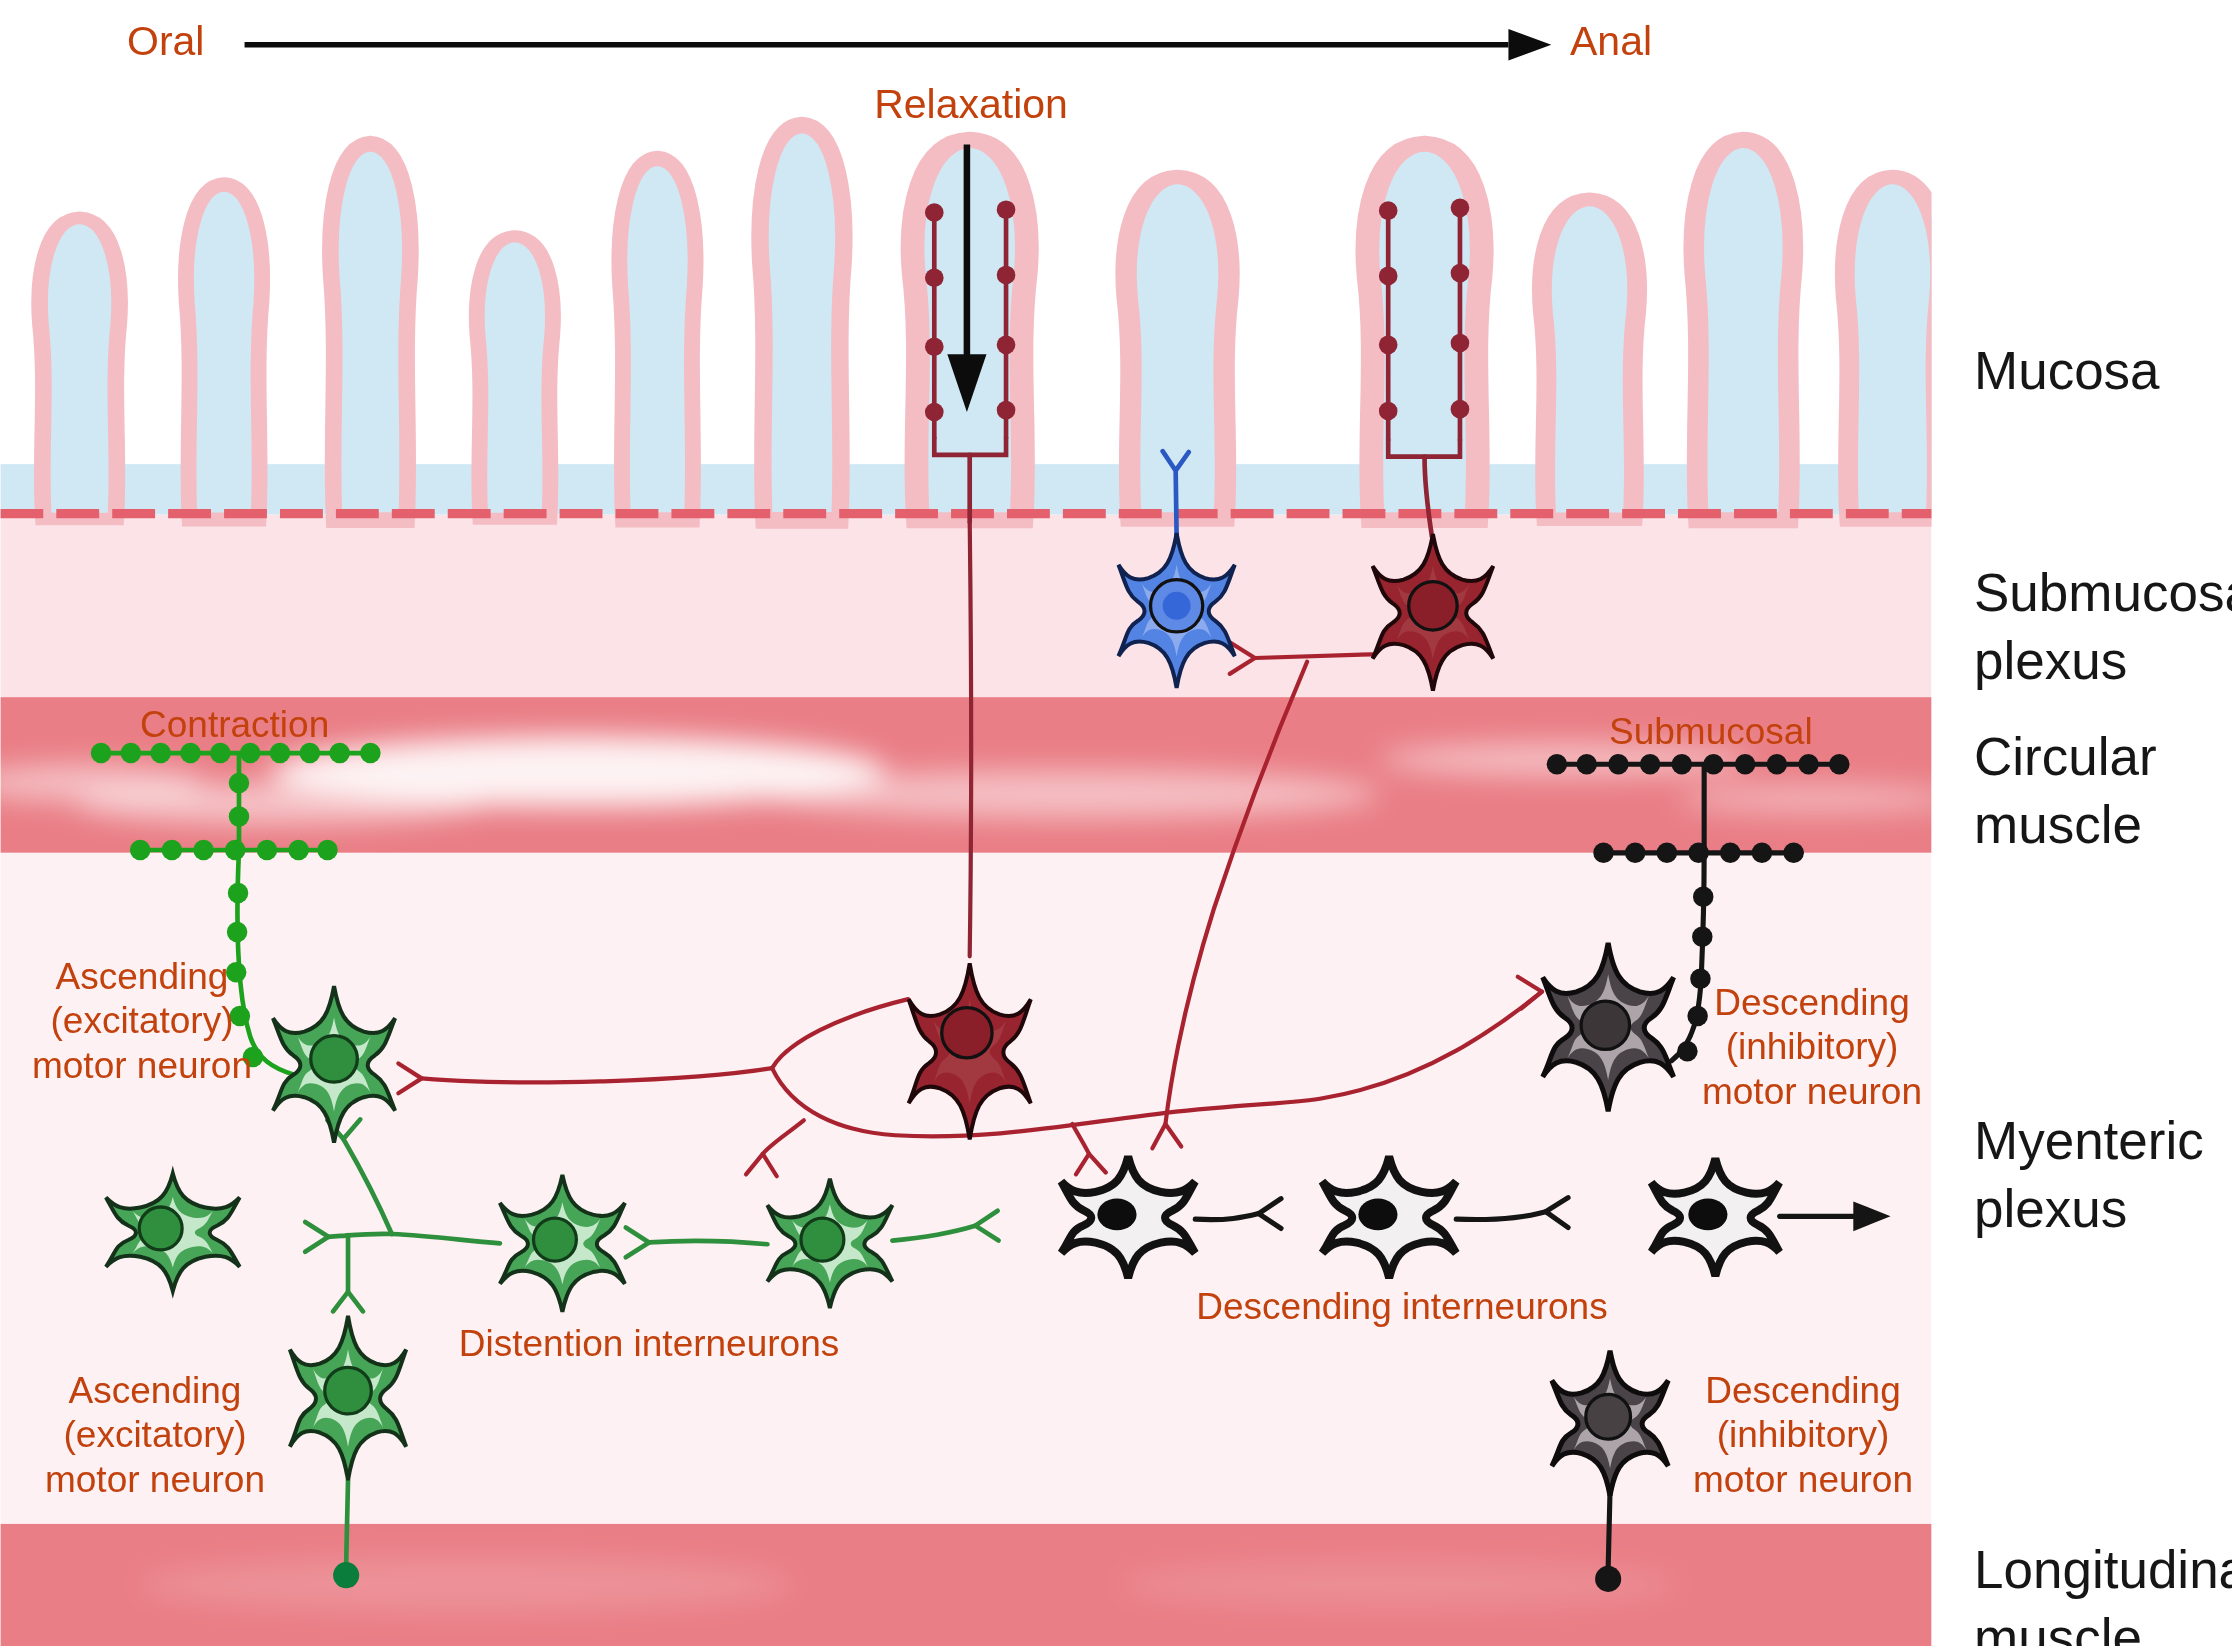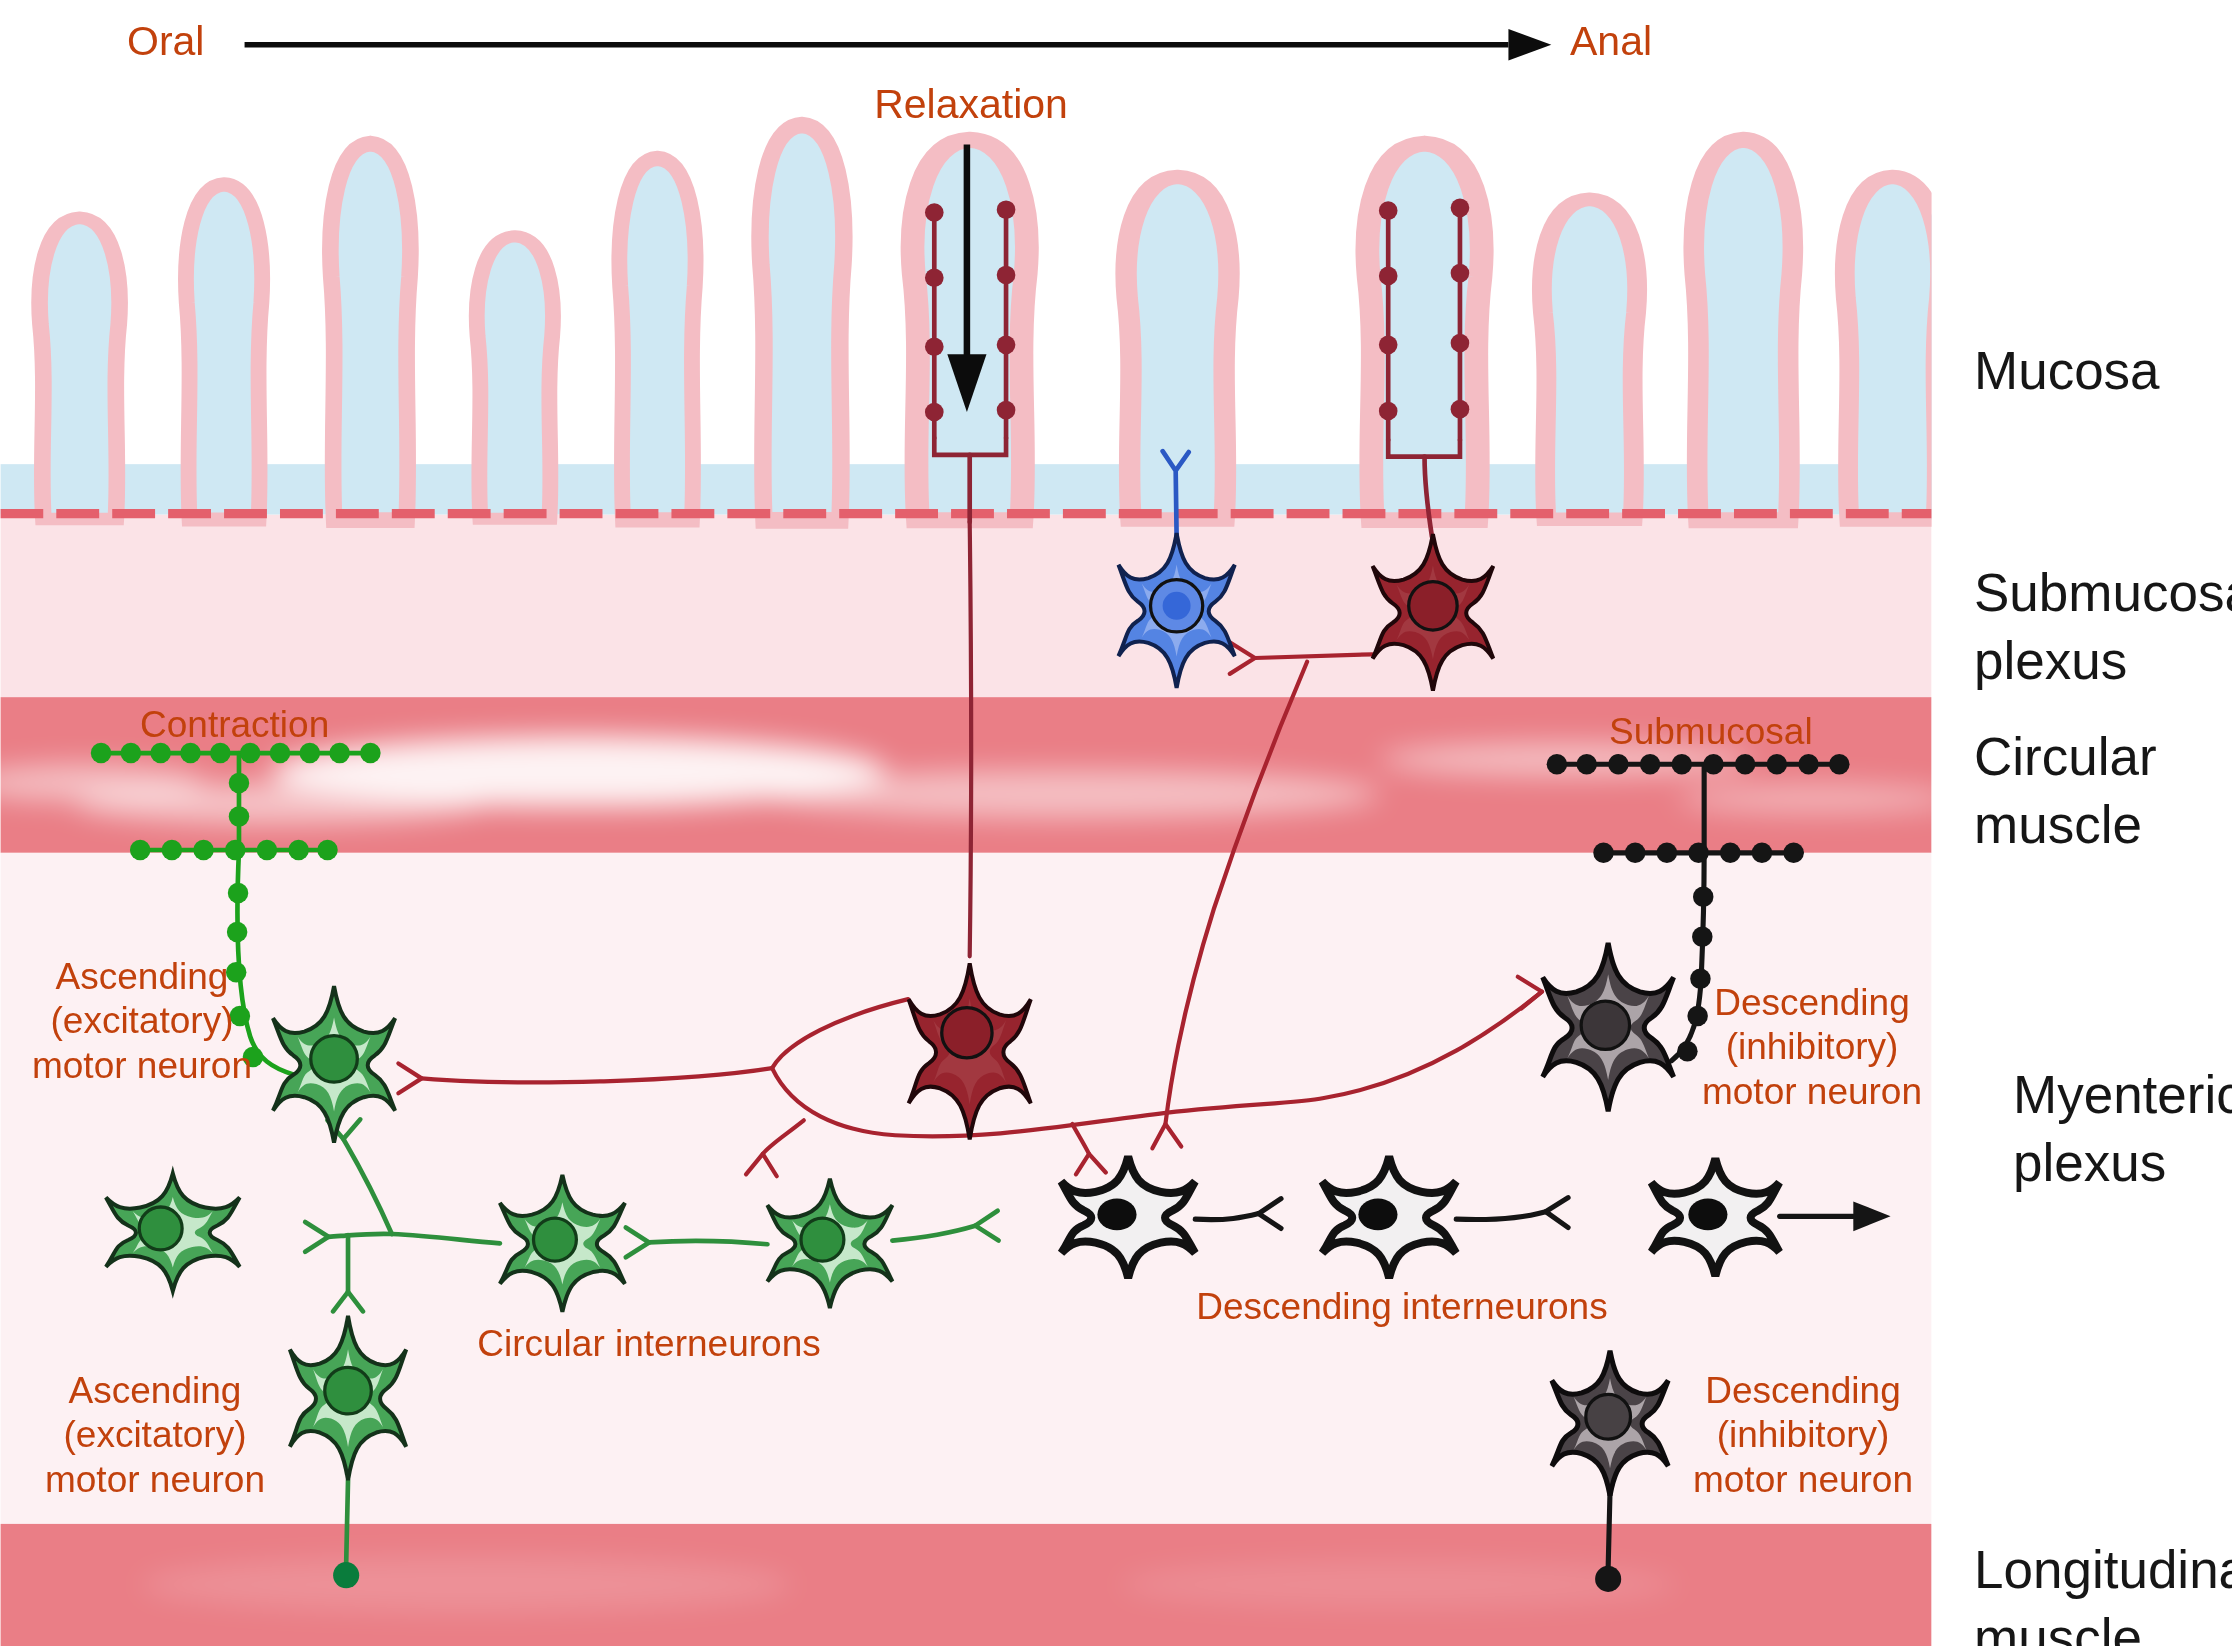--- a/index.html
+++ b/index.html
@@ -295,25 +295,25 @@
 
 <div class="lbl big" style="left:127px;top:17px;">Oral</div>
 <div class="lbl big" style="left:1570px;top:17px;">Anal</div>
 <div class="lbl big center" style="left:971px;top:80px;">Relaxation</div>
 
 <div class="lbl" style="left:140px;top:703px;">Contraction</div>
 <div class="lbl" style="left:1609px;top:710px;">Submucosal</div>
 
 <div class="lbl center w270" style="left:142px;top:955px;">Ascending (excitatory) motor neuron</div>
 <div class="lbl center w270" style="left:155px;top:1369px;">Ascending (excitatory) motor neuron</div>
-<div class="lbl center" style="left:649px;top:1322px;white-space:nowrap;">Circular interneurons</div>
+<div class="lbl center" style="left:649px;top:1322px;white-space:nowrap;">Distention interneurons</div>
 <div class="lbl center" style="left:1402px;top:1285px;white-space:nowrap;">Descending interneurons</div>
 <div class="lbl center w270" style="left:1812px;top:981px;">Descending (inhibitory) motor neuron</div>
 <div class="lbl center w270" style="left:1803px;top:1369px;">Descending (inhibitory) motor neuron</div>
 
 <div class="layer-lbl" style="top:337px;">Mucosa</div>
 <div class="layer-lbl w300" style="top:559px;">Submucosal plexus</div>
 <div class="layer-lbl w200" style="top:723px;">Circular muscle</div>
-<div class="layer-lbl w225" style="top:1061px;margin-left:39px;">Myenteric plexus</div>
+<div class="layer-lbl w225" style="top:1107px;">Myenteric plexus</div>
 <div class="layer-lbl w290" style="top:1536px;">Longitudinal muscle</div>
 
 </div>
 
 
 </body></html>

